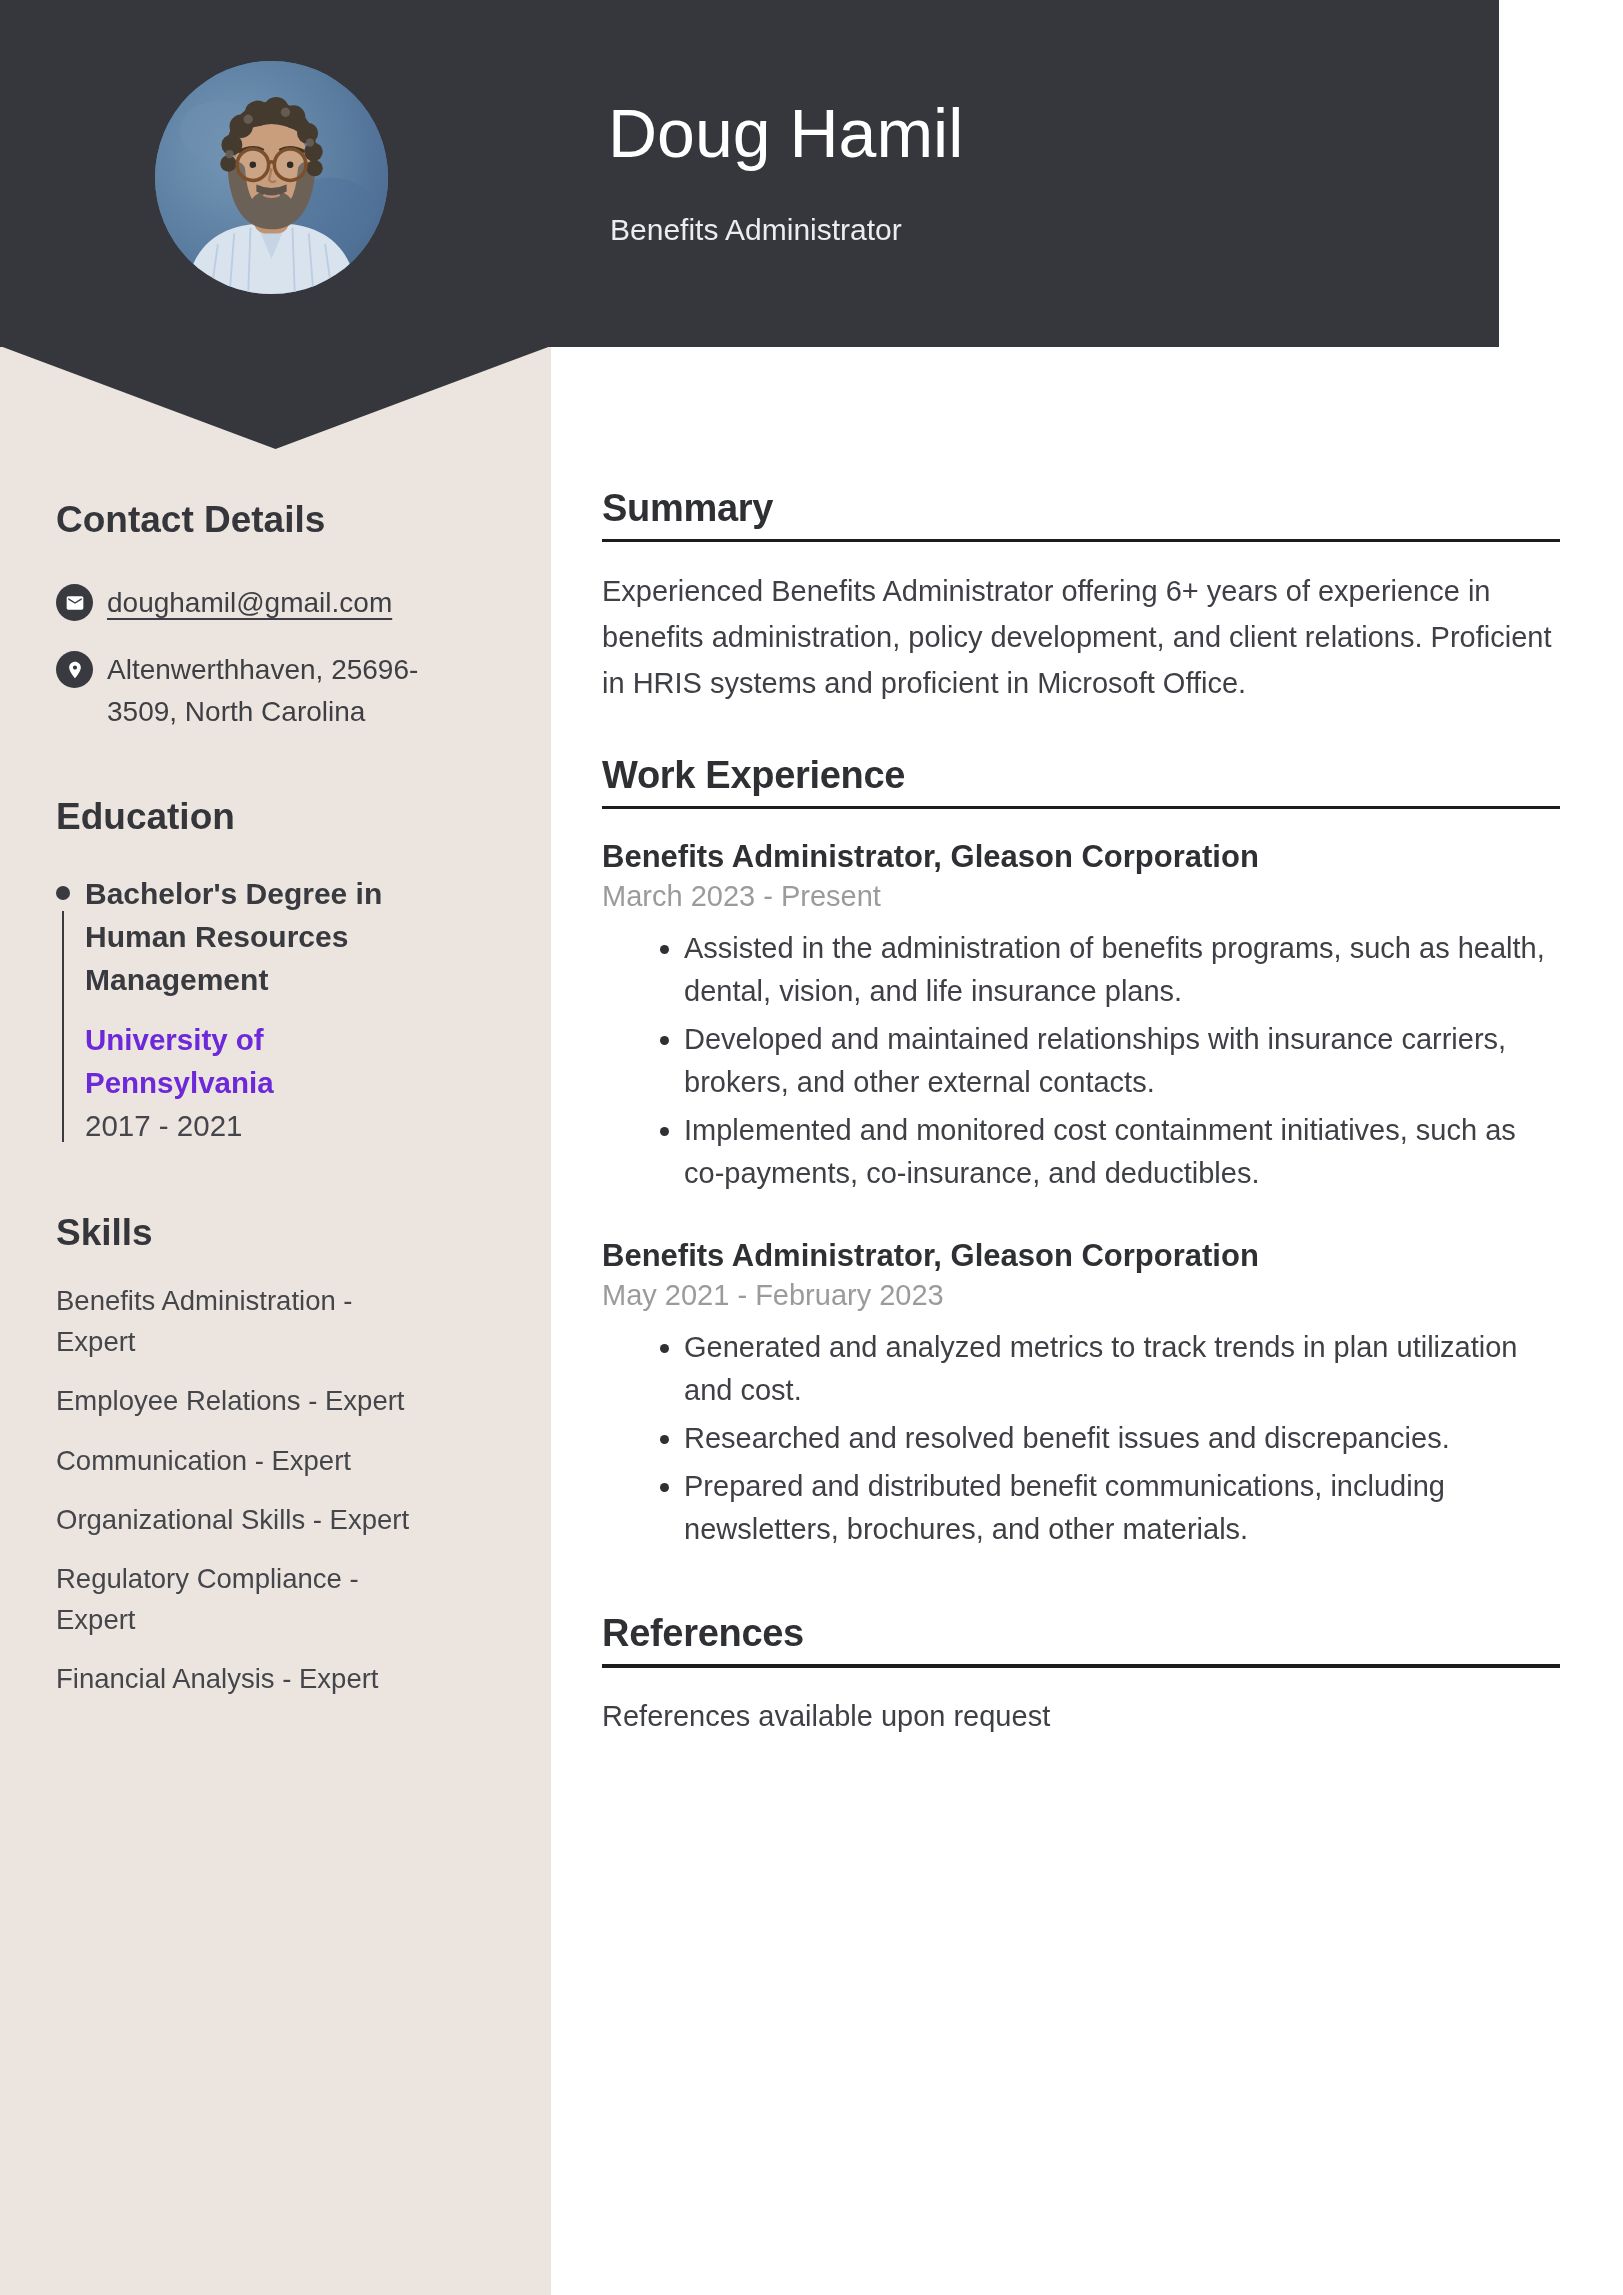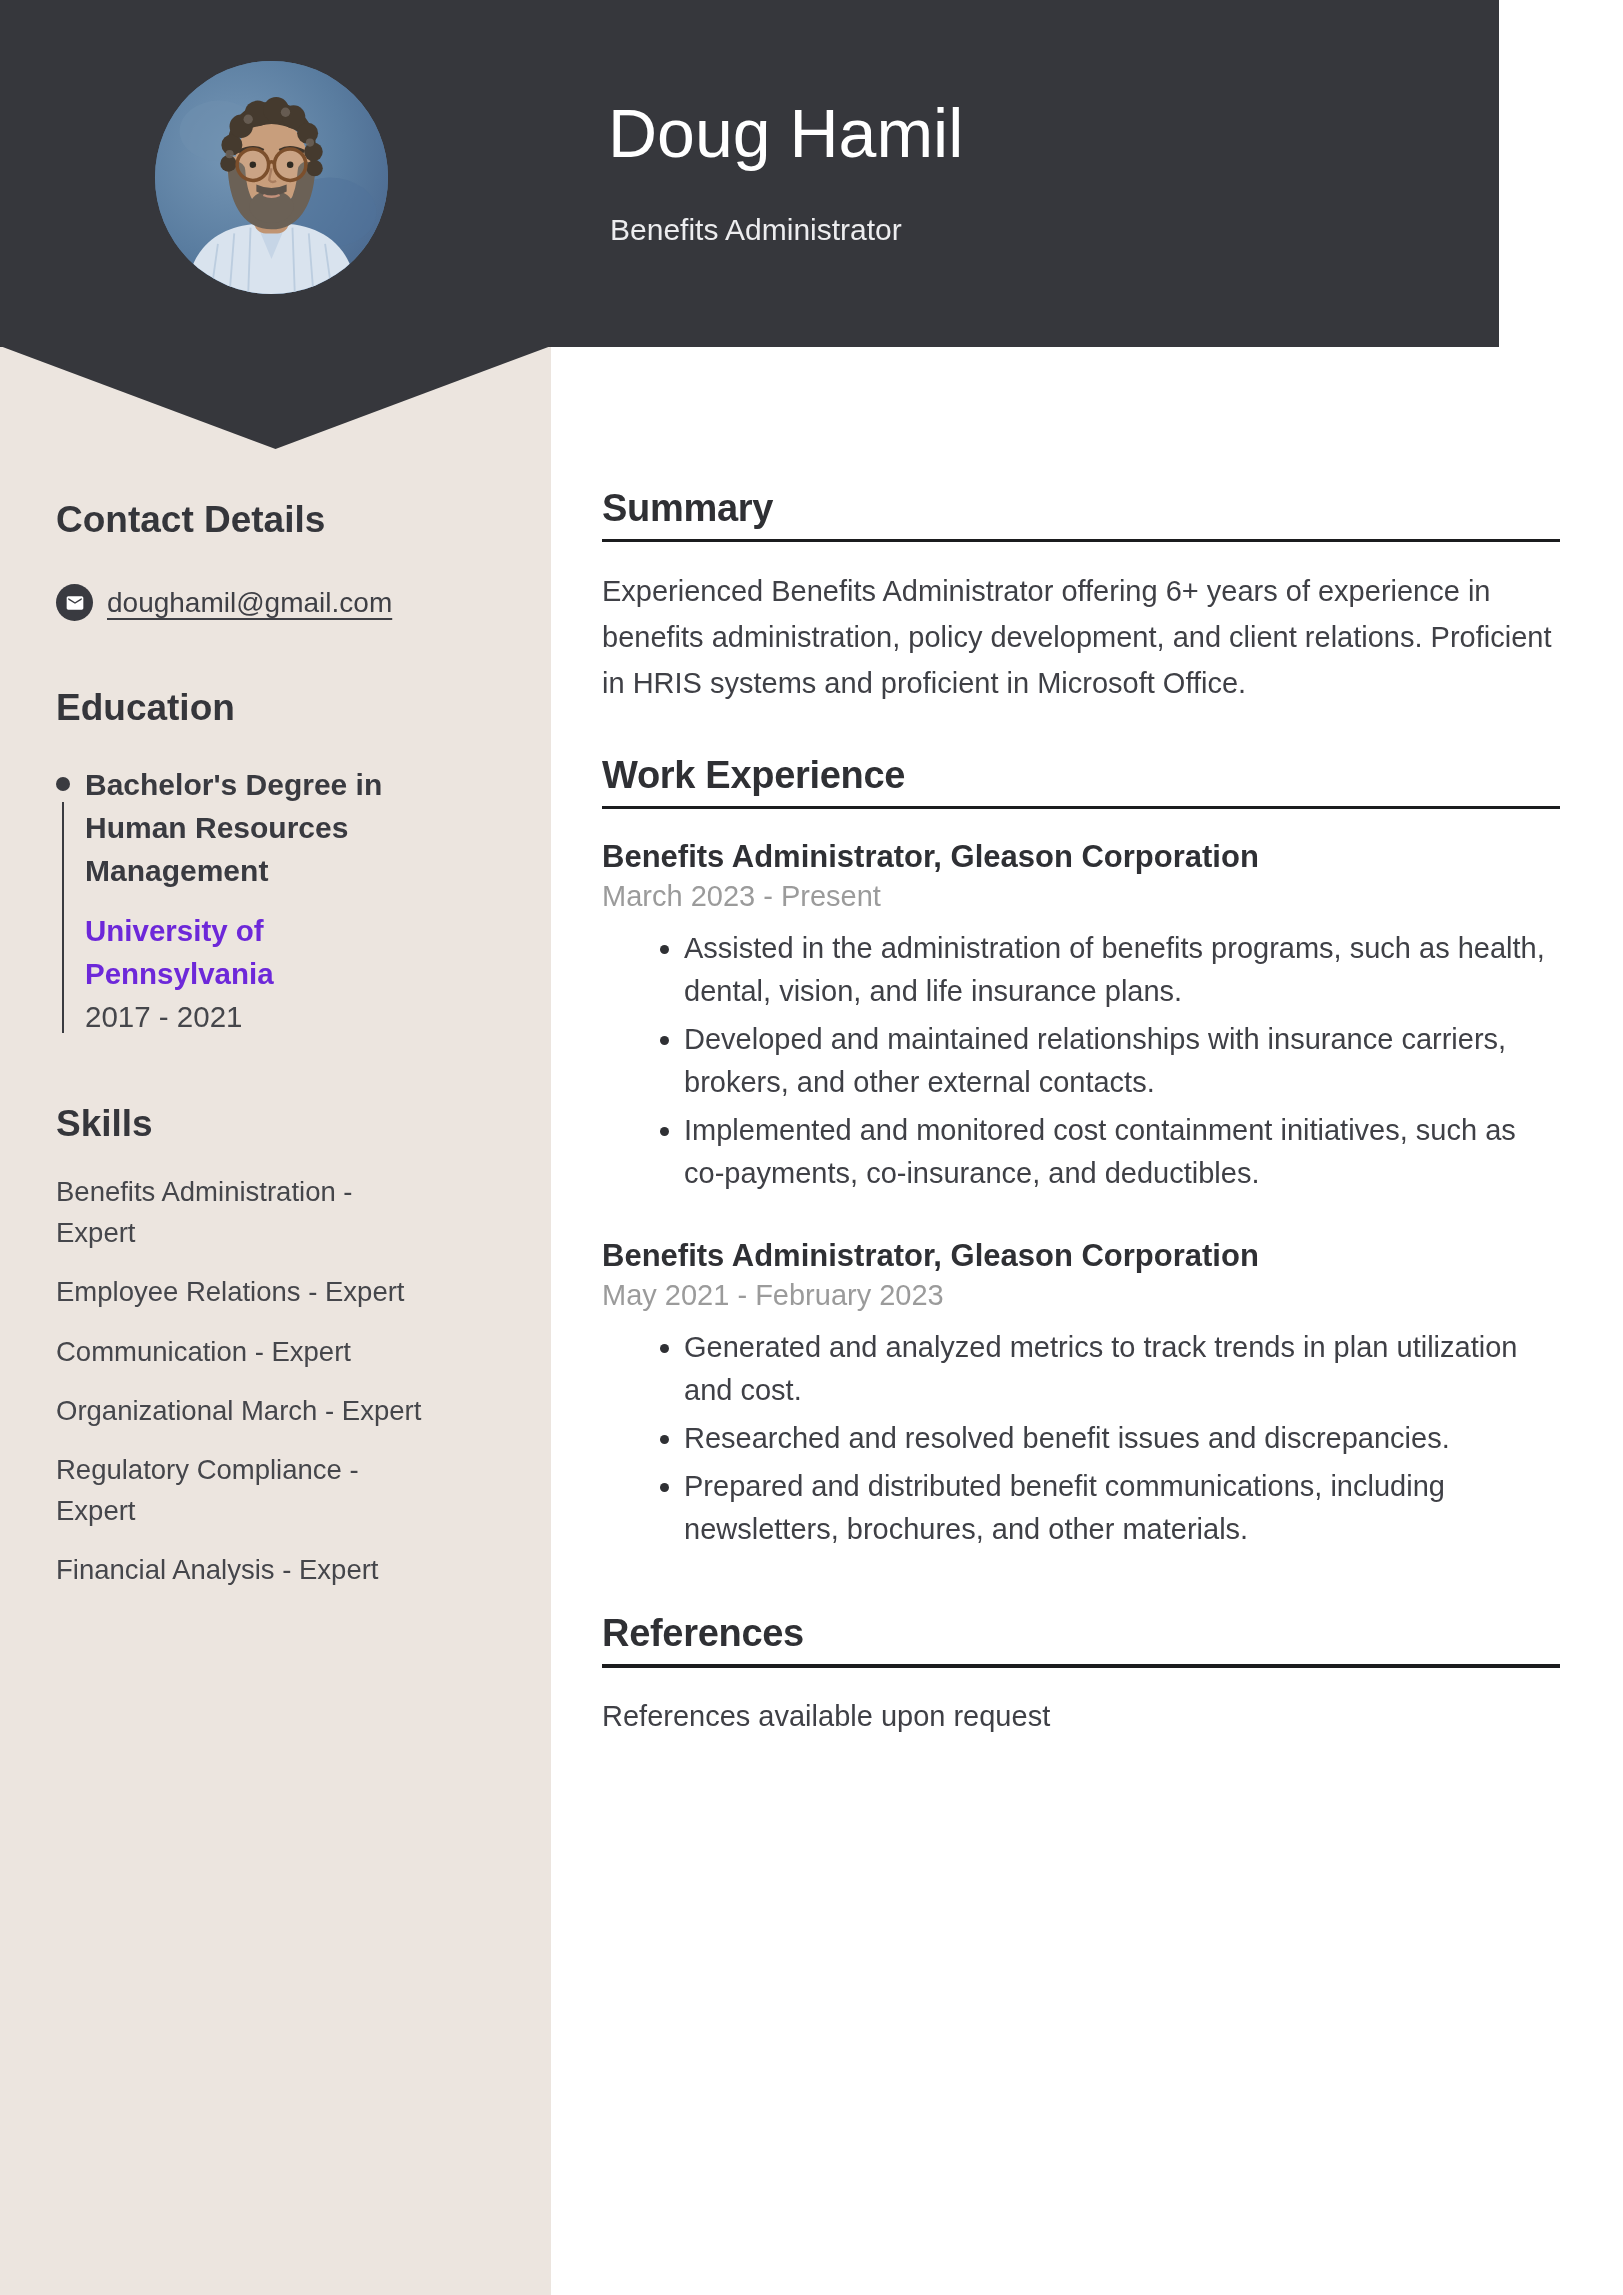--- a/index.html
+++ b/index.html
@@ -152,39 +152,47 @@
       <h2 class="side-heading">Contact Details</h2>
       <div class="contact-list">
         <div class="contact-row">
           <span class="icon-badge">
             <svg viewBox="0 0 24 24">
                 <path d="M20 4H4c-1.1 0-1.99.9-1.99 2L2 18c0 1.1.9 2 2 2h16c1.1 0 2-.9 2-2V6c0-1.1-.9-2-2-2zm0 4l-8 5-8-5V6l8 5 8-5v2z"></path>
               </svg>
           </span>
           <a class="contact-text link">doughamil@gmail.com</a>
         </div>
+        <div class="contact-row">
+          <span class="icon-badge">
+            <svg viewBox="0 0 24 24">
+                <path d="M12 2C8.13 2 5 5.13 5 9c0 5.25 7 13 7 13s7-7.75 7-13c0-3.87-3.13-7-7-7zm0 9.5c-1.38 0-2.5-1.12-2.5-2.5s1.12-2.5 2.5-2.5 2.5 1.12 2.5 2.5-1.12 2.5-2.5 2.5z"></path>
+              </svg>
+          </span>
+          <span class="contact-text">Altenwerthhaven, 25696-3509, North Carolina</span>
+        </div>
       </div>
     </section>
 
     <section class="section-education">
       <h2 class="side-heading">Education</h2>
       <div class="timeline-item">
         <div class="edu-degree">Bachelor's Degree in Human Resources Management</div>
         <div class="edu-school">University of Pennsylvania</div>
         <div class="edu-dates">2017 - 2021</div>
       </div>
     </section>
 
     <section class="section-skills">
       <h2 class="side-heading">Skills</h2>
       <div class="skills-list">
         <div class="skill-item">Benefits Administration - Expert</div>
         <div class="skill-item">Employee Relations - Expert</div>
         <div class="skill-item">Communication - Expert</div>
-        <div class="skill-item">Organizational March - Expert</div>
+        <div class="skill-item">Organizational Skills - Expert</div>
         <div class="skill-item">Regulatory Compliance - Expert</div>
         <div class="skill-item">Financial Analysis - Expert</div>
       </div>
     </section>
 
   </aside>
 
   <main class="main">
 
     <section>

